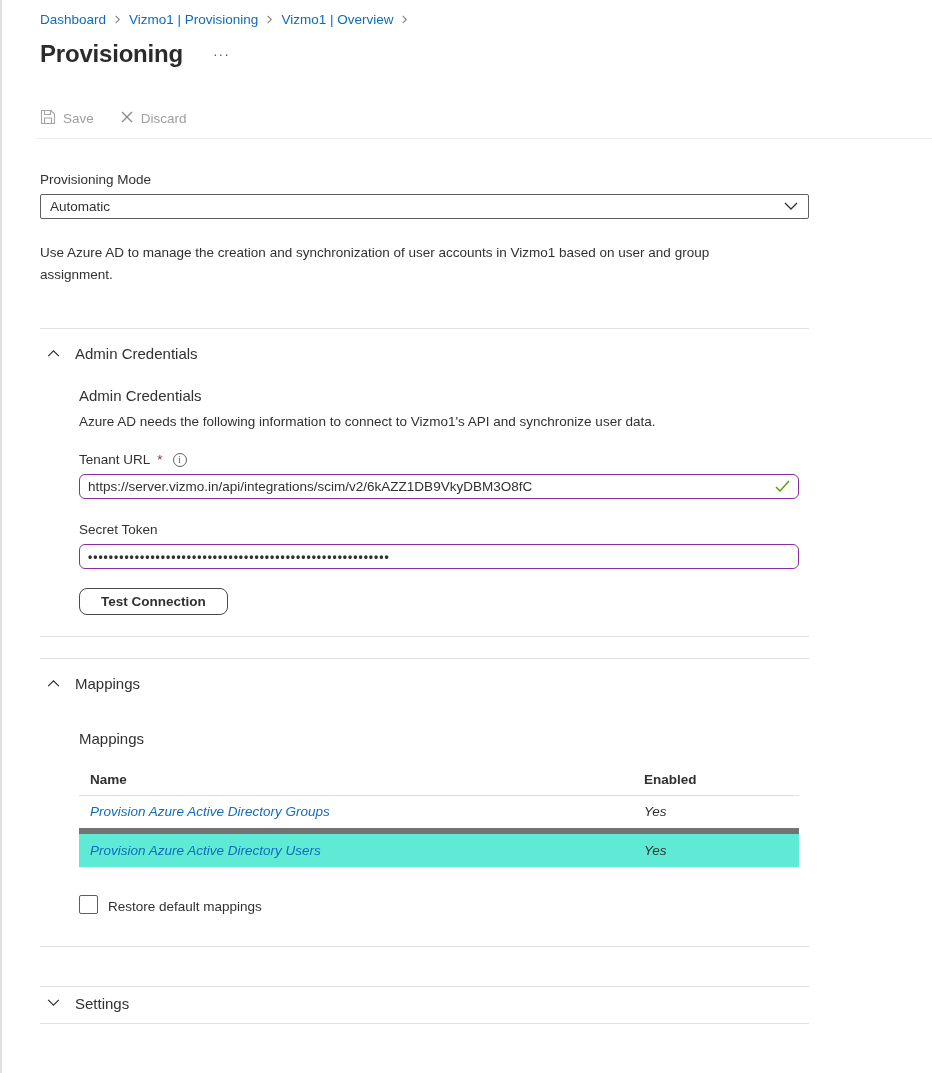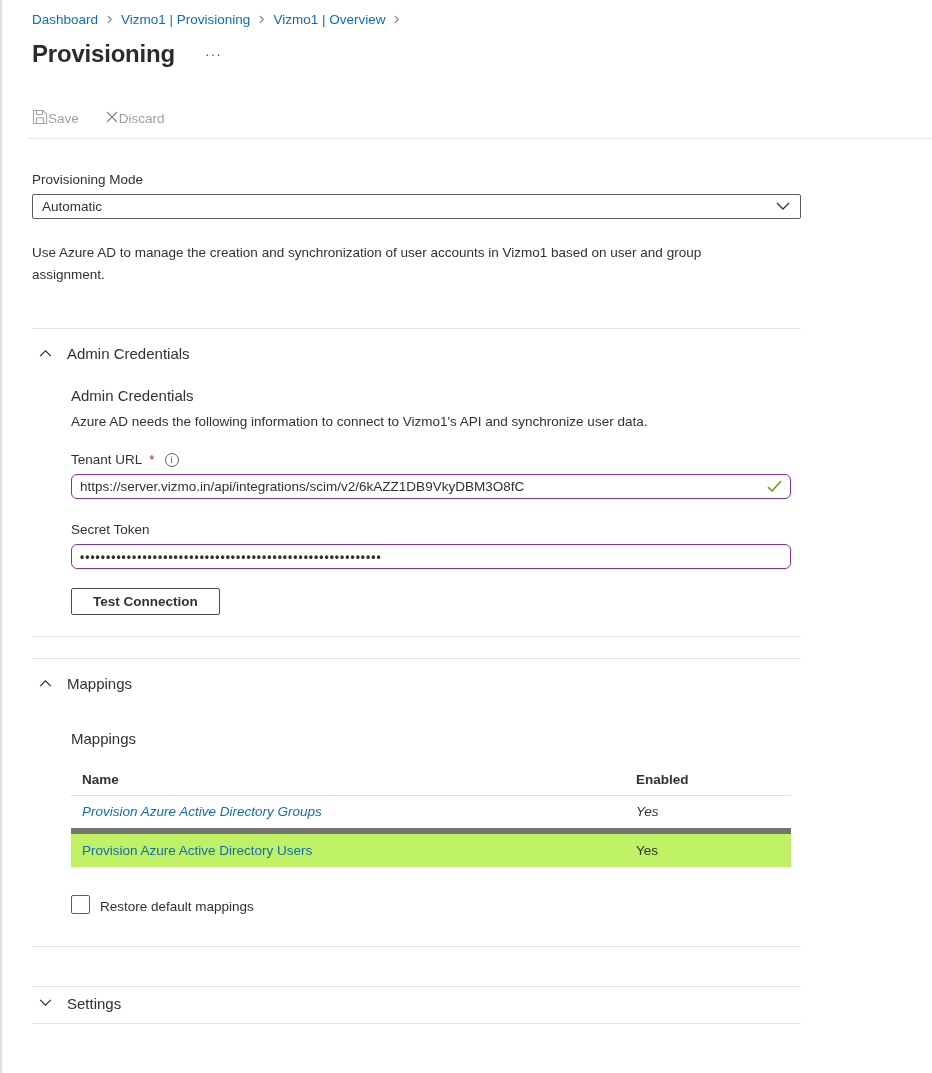--- a/index.html
+++ b/index.html
@@ -1,33 +1,33 @@
 <!DOCTYPE html>
 <html><head>
 <meta charset="utf-8">
 <style>
   * { margin:0; padding:0; box-sizing:border-box; }
   html,body { width:932px; height:1073px; background:#fff; overflow:hidden;
     font-family:"Liberation Sans", sans-serif; color:#323130; }
   .blade-edge { position:absolute; left:0; top:0; width:2px; height:1073px; background:#e3e1df; }
-  .page { position:relative; padding:12px 0 0 32px; }
+  .page { position:relative; padding:12px 0 0 40px; }
 
   
   .breadcrumb { display:flex; align-items:center; gap:7px; font-size:13.5px; }
   .crumb { color:#0f6cbd; text-decoration:none; cursor:pointer; }
   .crumb-sep { display:flex; align-items:center; color:#8a8886; }
 
   
   .title-row { display:flex; align-items:center; margin-top:13px; }
   .page-title { font-size:24px; font-weight:700; color:#2b2b2b; letter-spacing:-0.2px; }
   .more-btn { margin-left:30px; color:#605e5c; font-size:14px; letter-spacing:1px; cursor:pointer; }
 
   
   .toolbar { display:flex; align-items:center; gap:26px; margin-top:36px; height:28px; }
-  .tool-item { display:flex; align-items:center; font-size:13.5px; color:#a19f9d; cursor:default; }
+  .tool-item { display:flex; align-items:center; gap:7px; font-size:13.5px; color:#a19f9d; cursor:default; }
   .toolbar-divider { margin-top:6px; margin-left:-4px; width:912px; height:1px; background:#eaeaea; }
 
   
   .field-label { font-size:13.5px; color:#323130; }
   .mode-label { margin-top:33px; }
   .select-box { margin-top:7px; width:769px; height:25px; border:1px solid #605e5c; border-radius:2px;
     display:flex; align-items:center; justify-content:space-between; padding:0 10px 0 9px;
     font-size:13.5px; cursor:pointer; background:#fff; }
   .mode-desc { margin-top:23px; width:715px; font-size:13.5px; line-height:22px; color:#323130; }
 
@@ -49,34 +49,34 @@
     font-size:9.5px; color:#605e5c; display:flex; align-items:center; justify-content:center;
     margin-left:4px; font-family:"Liberation Serif", serif; cursor:default; }
   .text-input-wrap { position:relative; width:720px; margin-top:7px; }
   .text-input { width:720px; height:25px; border:1px solid #8a2da5; border-radius:6px;
     padding:0 32px 0 8px; font-size:13.5px; color:#323130; outline:none;
     font-family:"Liberation Sans", sans-serif; background:#fff; }
   .check-icon { position:absolute; right:9px; top:5px; }
   .token-input { letter-spacing:1px; font-size:12px; font-weight:bold; }
 
   .test-btn { margin-top:19px; height:27px; min-width:149px; background:#fff;
-    border:1px solid #4a4a4a; border-radius:2px; font-size:13.5px; font-weight:700;
+    border:1px solid #4a4a4a; border-radius:8px; font-size:13.5px; font-weight:700;
     color:#323130; padding:0 18px; cursor:pointer; font-family:"Liberation Sans", sans-serif; }
 
   .d2 { margin-top:21px; }
   .d3 { margin-top:21px; }
 
   
   .map-table { width:720px; margin-top:18px; border-collapse:collapse; font-size:13.5px; }
   .map-table th { text-align:left; font-weight:700; color:#323130; height:30px;
     padding-left:11px; border-bottom:1px solid #e1dfdd; }
   .map-table td { height:36px; padding-left:11px; }
   .col-name { width:554px; }
   .row-white { background:#fff; border-bottom:6px solid #737373;font-style:italic; }
-  .row-gray { background:#bef264; }
+  .row-gray { background:#5eead4;font-style:italic; }
   .map-link { color:#0f6cbd; text-decoration:none; cursor:pointer; }
 
   .checkbox-row { display:flex; align-items:flex-end; gap:10px; margin-top:28px; }
   .checkbox { width:19px; height:19px; border:1px solid #605e5c; border-radius:2px; background:#fff; cursor:pointer; }
   .checkbox-label { font-size:13.5px; color:#323130; }
 
   .d4 { margin-top:32px; }
   .d5 { margin-top:39px; }
   .settings-header { margin-top:5px; }
   .d6 { margin-top:9px; }

